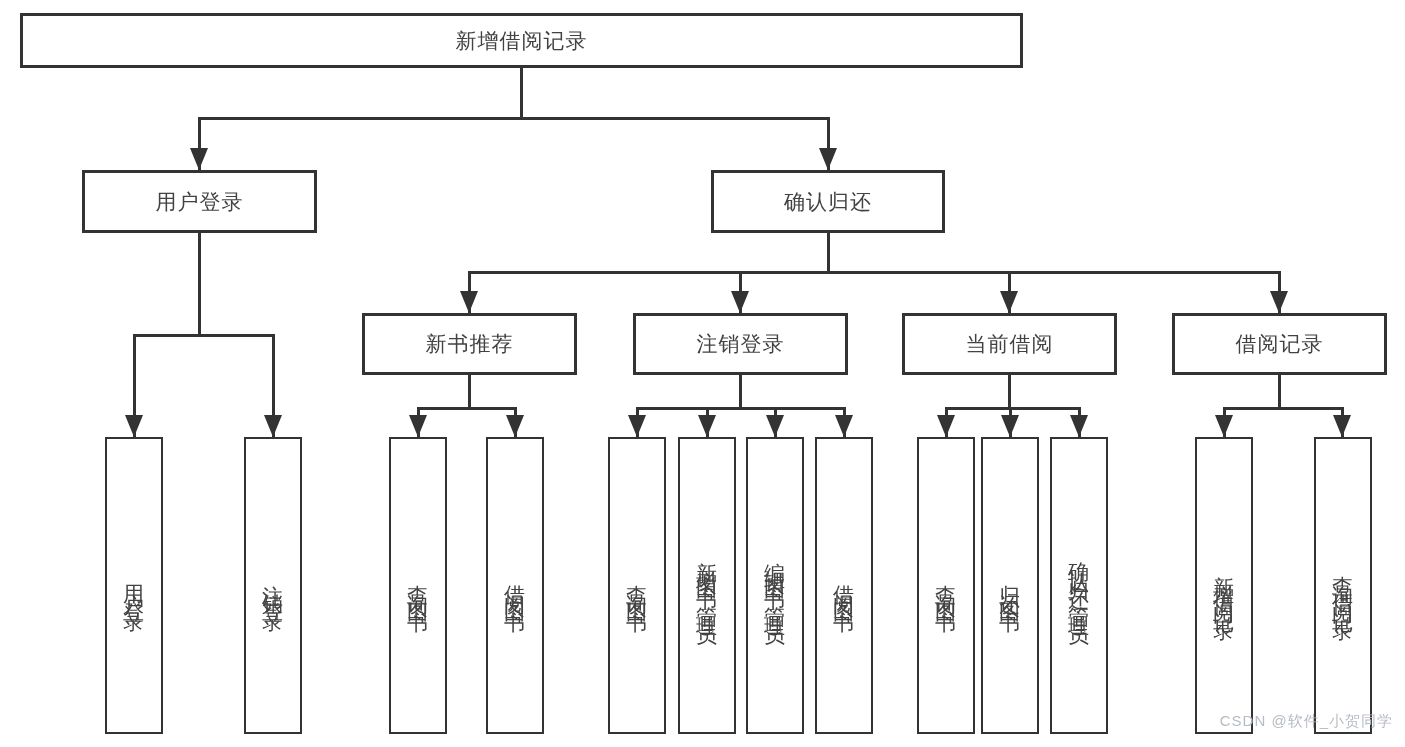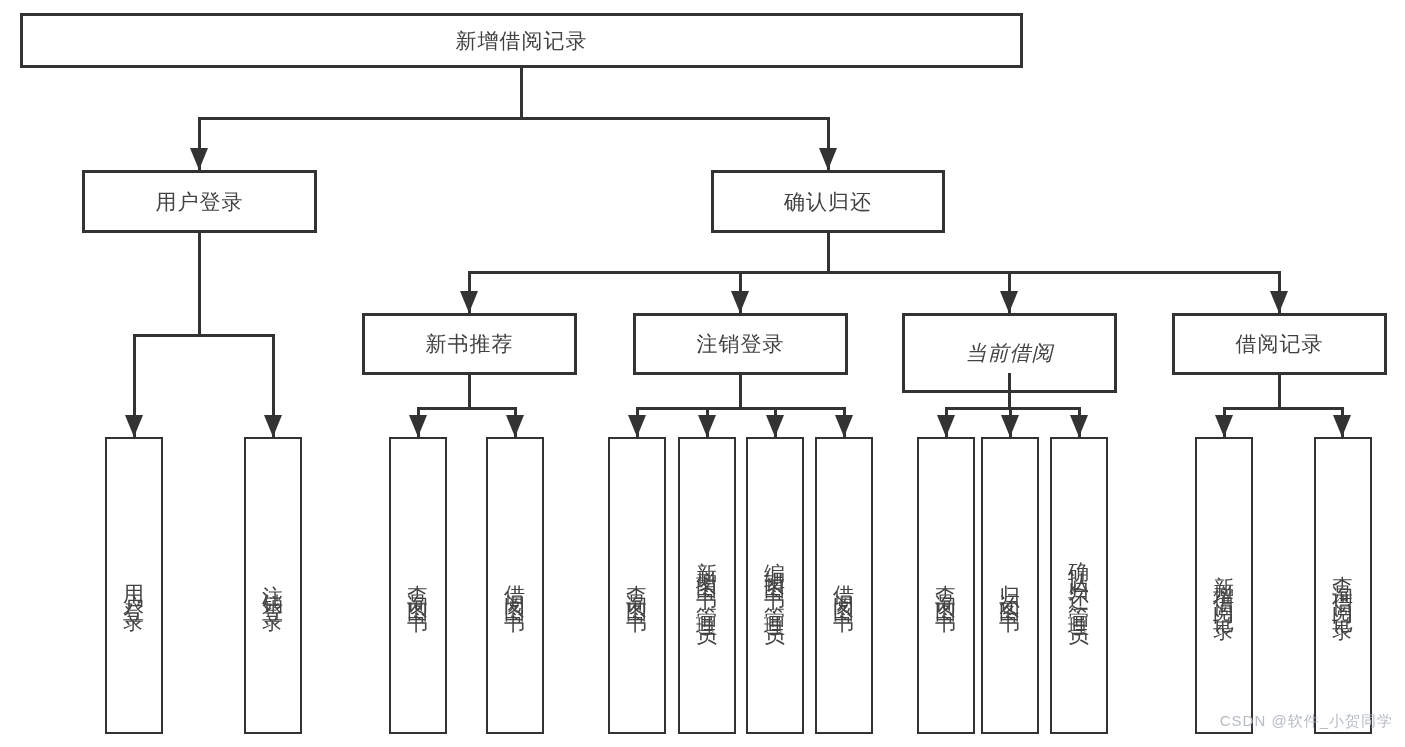--- a/index.html
+++ b/index.html
@@ -74,21 +74,21 @@
   <div class="arrow" style="left:1000px;top:291px;"></div>
   <div class="vline" style="left:1278px;top:271px;height:42px;"></div>
   <div class="arrow" style="left:1270px;top:291px;"></div>
 
   <div class="box" style="left:362px;top:313px;width:215px;height:62px;">
     <span>新书推荐</span>
   </div>
   <div class="box" style="left:633px;top:313px;width:215px;height:62px;">
     <span>注销登录</span>
   </div>
-  <div class="box" style="left:902px;top:313px;width:215px;height:80px;font-style:italic;">
+  <div class="box" style="left:902px;top:313px;width:215px;height:62px;">
     <span>当前借阅</span>
   </div>
   <div class="box" style="left:1172px;top:313px;width:215px;height:62px;">
     <span>借阅记录</span>
   </div>
 
   <div class="vline" style="left:468px;top:373px;height:36px;"></div>
   <div class="hline" style="left:417px;top:407px;width:99px;"></div>
   <div class="vline" style="left:417px;top:407px;height:30px;"></div>
   <div class="arrow" style="left:409px;top:415px;"></div>

